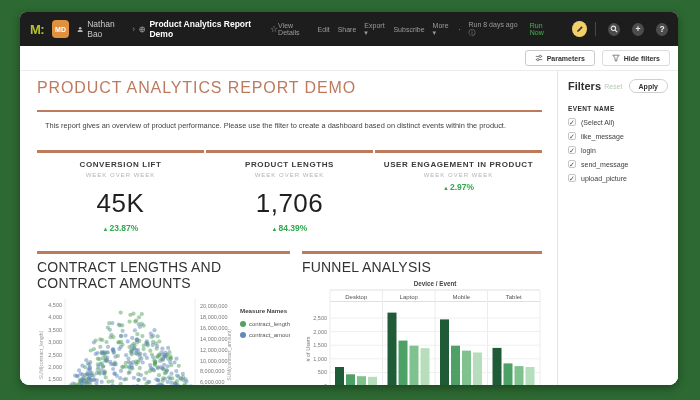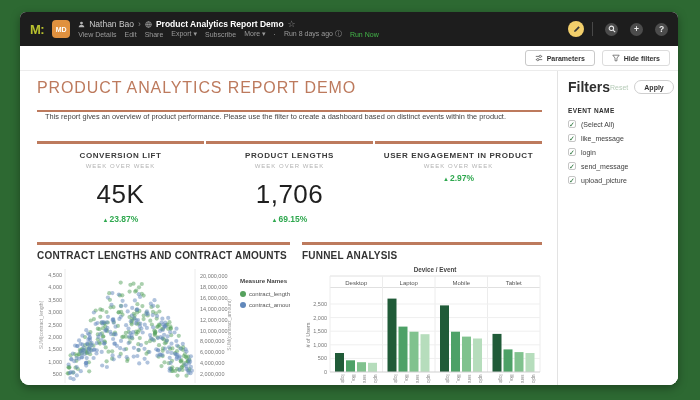--- a/index.html
+++ b/index.html
@@ -14,21 +14,21 @@
     background:#fff;border-radius:6px 6px 9px 9px;overflow:hidden;
     box-shadow:0 3px 10px rgba(0,0,0,.35);
     display:flex;flex-direction:column;
   }
   
   .topbar{height:34px;background:#1d1d1d;display:flex;align-items:center;
     padding:0 10px;gap:8px;flex:0 0 auto}
   .logo{color:#b9c22e;font-weight:700;font-size:13px;letter-spacing:-.5px}
   .avatar{width:18px;height:18px;background:#e0913f;border-radius:4px;color:#fff;
     font-size:7px;font-weight:700;display:flex;align-items:center;justify-content:center}
-  .tb-text{display:flex;flex-direction:column;gap:0}
+  .tb-text{display:flex;flex-direction:row;gap:0}
   .tb-row1{display:flex;align-items:center;gap:4px;font-size:8.5px;color:#c9c9c9}
   .report-name{color:#fff;font-weight:700}
   .star{color:#9a9a9a;font-size:9px;line-height:1}
   .tb-row2{display:flex;align-items:center;gap:8px;font-size:7px;color:#9b9b9b}
   .tb-actions{display:flex;align-items:center;gap:8px}
   .tb-action{cursor:default}
   .run-now{color:#43b649}
   .tb-spacer{flex:1}
   .fb{width:16px;height:16px;border-radius:50%;background:#f2cf6b;
     display:flex;align-items:center;justify-content:center}
@@ -39,38 +39,38 @@
   .toolbar{height:24px;background:#fff;border-bottom:1px solid #ececec;
     display:flex;align-items:center;justify-content:flex-end;gap:7px;padding:0 8px;flex:0 0 auto}
   .tool-btn{display:flex;align-items:center;gap:4px;border:1px solid #c9c9c9;border-radius:3px;
     background:#fff;font-size:7px;font-weight:700;color:#333;padding:3px 9px;line-height:1}
   .tool-btn.light{border-color:#dcdcdc}
   
   .main{flex:1;display:flex;min-height:0;background:#fff}
   .report{width:537px;box-sizing:border-box;padding:0 15px 0 17px;overflow:hidden}
   .page-title{margin-top:8px;font-size:16px;letter-spacing:.9px;color:#bd7a5d;font-weight:400}
   .title-rule{margin-top:13px;border-top:2px solid #bd7a5d}
-  .desc{margin-top:0;padding-left:8px;font-size:7.4px;color:#3f3f3f;white-space:nowrap;overflow:hidden}
+  .desc{margin-top:9px;padding-left:8px;font-size:7.4px;color:#3f3f3f;white-space:nowrap;overflow:hidden}
   .kpis{margin-top:20px;display:flex;gap:2px}
   .kpi{flex:1;border-top:3px solid #bd7a5d;text-align:center;padding-top:7px;min-height:82px;box-sizing:border-box}
   .kpi-title{font-size:8px;font-weight:700;color:#3a3a3a;letter-spacing:.6px}
   .kpi-sub{margin-top:3px;font-size:6px;color:#b3b3b3;letter-spacing:1px}
   .kpi-value{margin-top:10px;font-size:26px;color:#1f1f1f;letter-spacing:.5px}
   .kpi-delta{margin-top:4px;font-size:8.5px;font-weight:700;color:#2fa84f}
   .kpi-delta .tri{font-size:6px;margin-right:1px}
   .charts{margin-top:18px;display:flex;gap:12px}
   .chart{border-top:3px solid #bd7a5d;padding-top:5px;box-sizing:border-box}
   .chart.left{width:253px}
   .chart.right{width:240px}
-  .chart-title{font-size:10px;font-weight:700;color:#333;letter-spacing:.2px}
+  .chart-title{font-size:14px;font-weight:400;color:#333;letter-spacing:.2px}
   .chart svg{display:block;margin-top:2px}
   
   .aside{width:121px;box-sizing:border-box;border-left:1px solid #e3e3e3;padding:8px 10px;background:#fff}
   .f-head{display:flex;align-items:center}
-  .f-title{font-size:14px;font-weight:700;color:#2e2e2e;flex:1}
+  .f-title{font-size:11px;font-weight:700;color:#2e2e2e;flex:1}
   .f-reset{font-size:7px;color:#b5cbb7;margin-right:6px}
   .f-apply{font-size:7px;font-weight:700;color:#333;border:1px solid #cfcfcf;border-radius:9px;
     padding:2.5px 9px;background:#fff;line-height:1}
   .f-section{margin-top:12px;font-size:6.5px;font-weight:700;letter-spacing:.4px;color:#2e2e2e}
   .f-list{margin-top:2px}
   .f-opt{display:flex;align-items:center;gap:5px;margin-top:6px}
   .f-check{width:8px;height:8px;border:1px solid #c6c6c6;border-radius:2px;box-sizing:border-box;
     display:flex;align-items:center;justify-content:center;font-size:7px;color:#1d6b2e;line-height:1;background:#fff}
   .f-label{font-size:7px;color:#3d3d3d}
 </style>
@@ -156,21 +156,21 @@
         <div class="kpi">
           <div class="kpi-title">CONVERSION LIFT</div>
           <div class="kpi-sub">WEEK OVER WEEK</div>
           <div class="kpi-value">45K</div>
           <div class="kpi-delta"><span class="tri">▲</span><span>23.87%</span></div>
         </div>
         <div class="kpi">
           <div class="kpi-title">PRODUCT LENGTHS</div>
           <div class="kpi-sub">WEEK OVER WEEK</div>
           <div class="kpi-value">1,706</div>
-          <div class="kpi-delta"><span class="tri">▲</span><span>69.15%</span></div>
+          <div class="kpi-delta"><span class="tri">▲</span><span>84.39%</span></div>
         </div>
         <div class="kpi">
           <div class="kpi-title">USER ENGAGEMENT IN PRODUCT</div>
           <div class="kpi-sub">WEEK OVER WEEK</div>
           <div class="kpi-delta"><span class="tri">▲</span><span>2.97%</span></div>
         </div>
       </div>
 
       <div class="charts">
         <div class="chart left">

